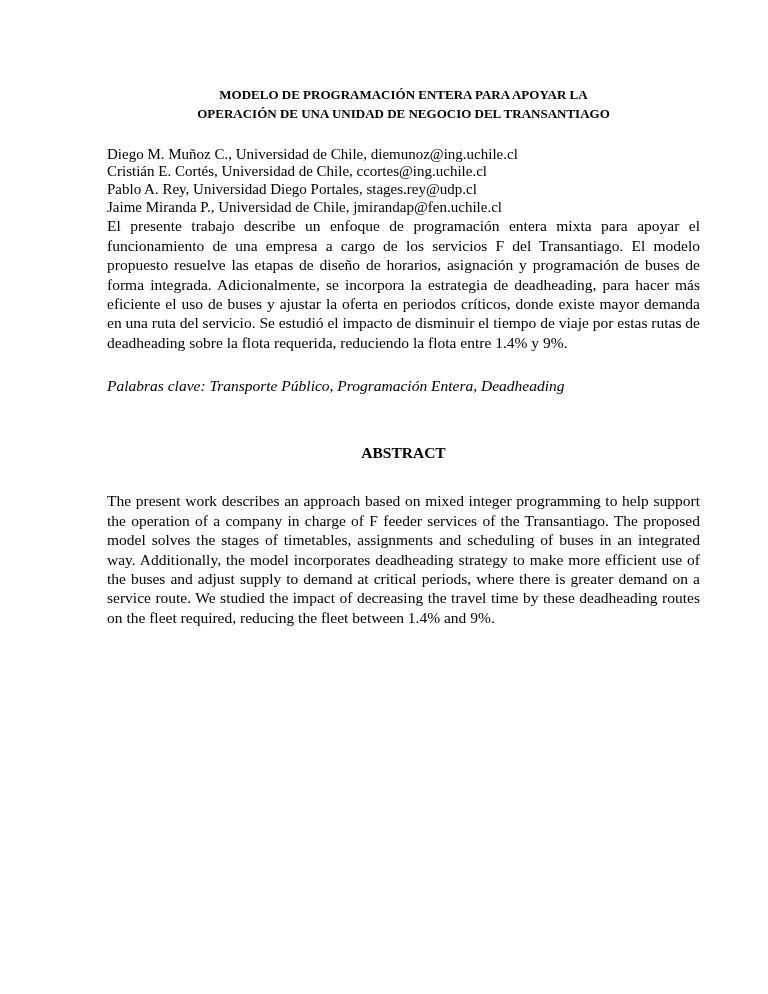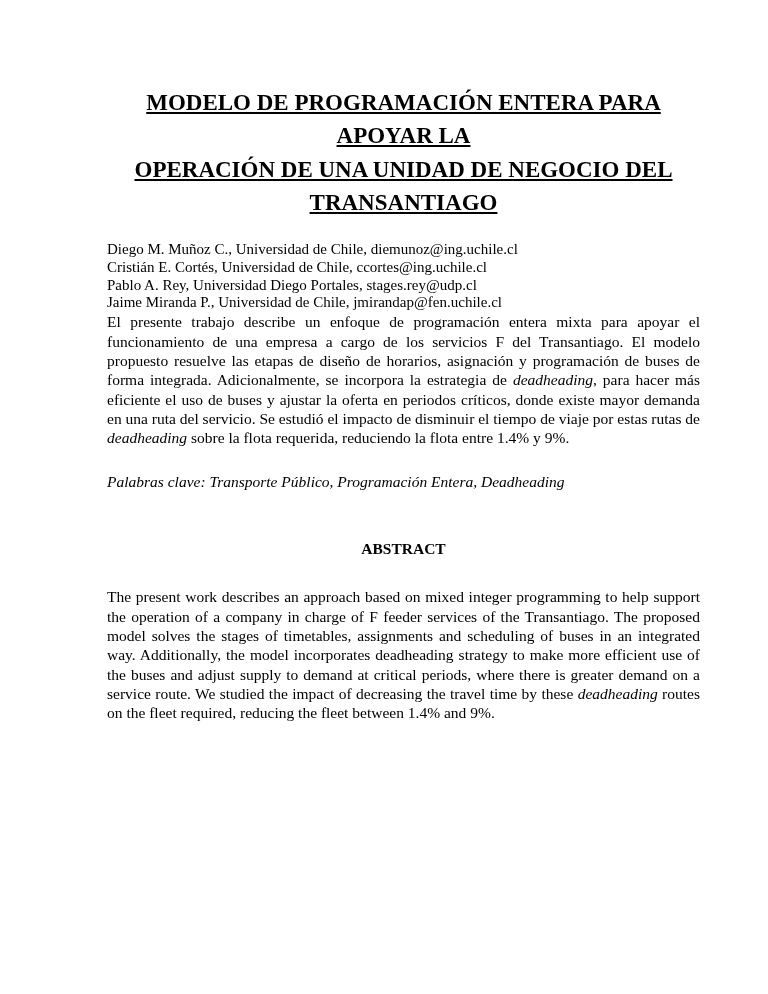--- a/index.html
+++ b/index.html
@@ -12,26 +12,25 @@
     width: 768px;
     height: 994px;
     background: #ffffff;
     font-family: "Liberation Serif", "DejaVu Serif", serif;
     color: #000000;
     box-sizing: border-box;
     padding: 86px 68px 40px 107px;
     overflow: hidden;
   }
   .title {
-    font-size: 23px;
+    font-size: 13px;
     font-weight: bold;
     line-height: 1.45;
     text-align: center;
     margin: 0 0 22px 0;
-    text-decoration: underline;
   }
   .title-line { display: block; }
   .authors {
     font-size: 15px;
     line-height: 1.18;
     text-align: left;
     margin: 0 0 0 0;
   }
   .author-line { display: block; }
   .section-heading {
@@ -40,21 +39,21 @@
     text-align: center;
     margin: 40px 0 29px 0;
   }
   .section-heading.abstract { margin-top: 49px; }
   .body-par {
     font-size: 15.5px;
     line-height: 1.25;
     text-align: justify;
     margin: 0;
   }
-  .italic { font-style: italic; }
+  .italic { }
   .keywords {
     font-size: 15.5px;
     font-style: italic;
     line-height: 1.25;
     text-align: left;
     margin: 24px 0 0 0;
   }
 </style>
 </head>
 <body>

